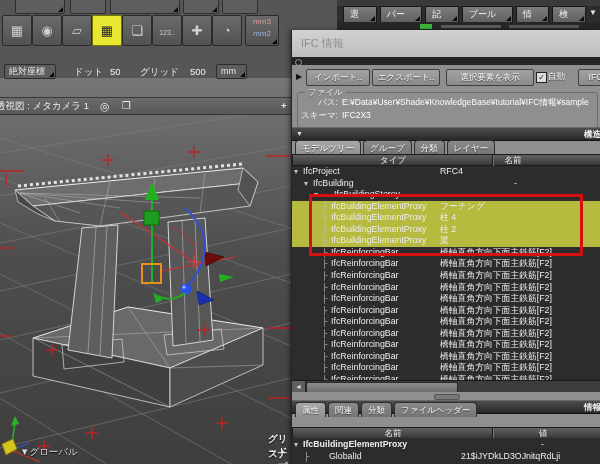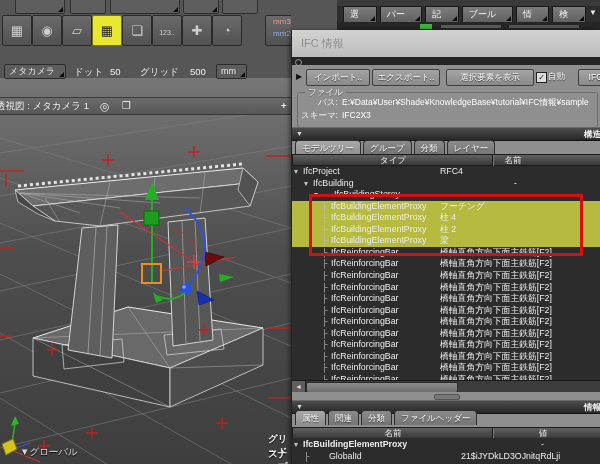--- a/index.html
+++ b/index.html
@@ -221,29 +221,29 @@
     <div id="icon-row">
         <div class="icon-btn" style="left: 2px;"><span style="font-size:13px;">▦</span></div>
         <div class="icon-btn" style="left: 32px;"><span style="font-size:13px;">◉</span></div>
         <div class="icon-btn" style="left: 62px;"><span style="font-size:13px;">▱</span></div>
         <div class="icon-btn active" style="left: 92px;"><span style="font-size:13px;">▦</span></div>
         <div class="icon-btn" style="left: 122px;"><span style="font-size:13px;">❏</span></div>
         <div class="icon-btn" style="left: 152px;"><span style="font-size:7px;">123..</span></div>
         <div class="icon-btn" style="left: 182px;"><span style="font-size:13px;">✚</span></div>
         <div class="icon-btn" style="left: 212px;"><span style="font-size:13px;">◔</span></div>
       </div>
-    <div class="icon-btn" style="left:245px;width:32px;line-height:12px;font-size:8px;margin-left:20px;">
+    <div class="icon-btn" style="left:245px;width:32px;line-height:12px;font-size:8px;">
       <span style="color:#e09a9a;">mm3</span><br>
       <span style="color:#9ab0e0;">mm2</span>
       <i class="tri"></i>
     </div>
 
     <div>
       <div class="drop-btn" style="left:4px;top:64px;">
-        <span>メタカメラ</span><i class="tri"></i></div>
+        <span>絶対座標</span><i class="tri"></i></div>
       <span class="lbl" style="left:74px;top:66px;">ドット</span>
       <span class="val" style="left:110px;top:66px;">50</span>
       <span class="lbl" style="left:140px;top:66px;">グリッド</span>
       <span class="val" style="left:190px;top:66px;">500</span>
       <div class="drop-btn" style="left:216px;top:64px;">
         <span>mm</span><i class="tri"></i></div>
     </div>
   </div>
 
   <div id="topstrip" class="abs">
@@ -406,21 +406,21 @@
       <div id="hthumb"></div>
     </div>
     <div id="splitter" class="abs">
         <div class="grip"></div>
       </div>
 
     <div class="sec-bar" style="top:370px;">
       <span class="sec-arrow">▼</span>
       <span>情報</span>
     </div>
-    <div id="info-tabs" class="tabrow clearfix" style="left:3px;top:380px;">
+    <div id="info-tabs" class="tabrow clearfix" style="left:3px;top:372px;">
         <div class="ptab active">属性</div>
         <div class="ptab">関連</div>
         <div class="ptab">分類</div>
         <div class="ptab">ファイルヘッダー</div>
       </div>
     <div class="colhdr" style="top:397px;">
       <span class="abs" style="left:60px;width:80px;text-align:center;">名前</span>
       <span class="abs" style="left:225px;width:50px;text-align:center;">値</span>
       <div class="div1"></div>
     </div>

